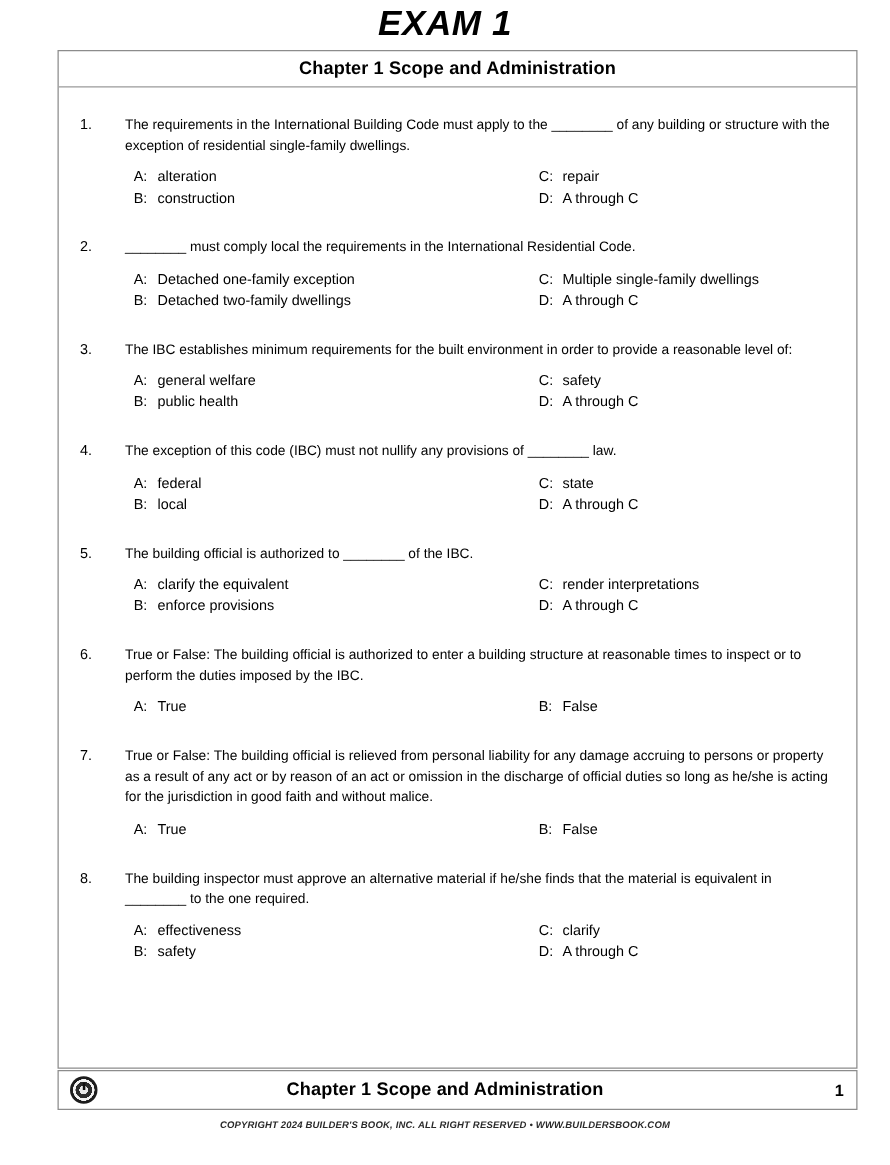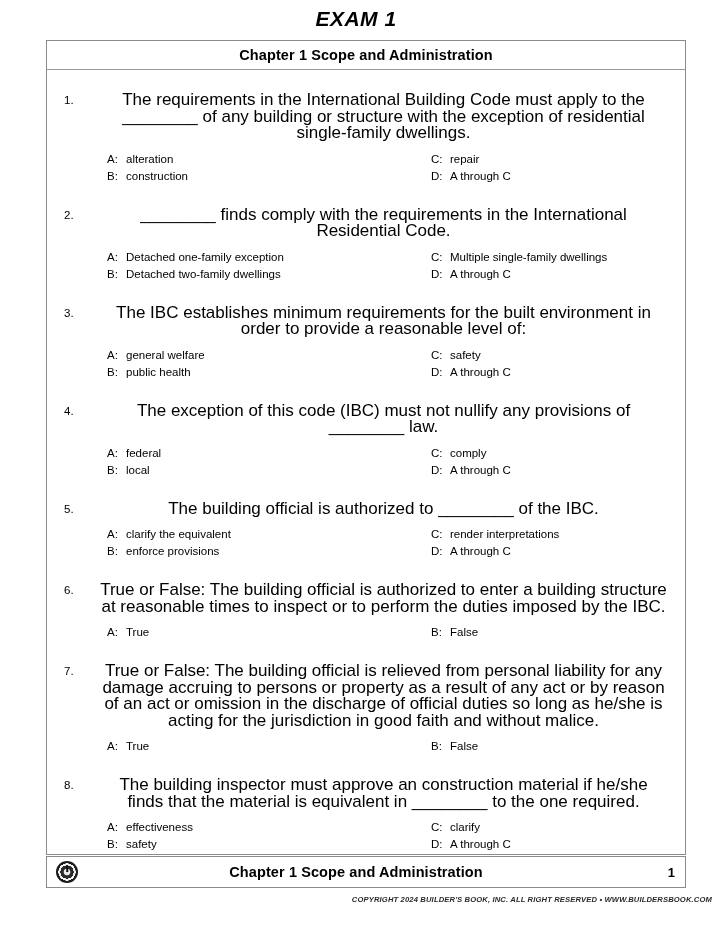--- a/index.html
+++ b/index.html
@@ -19,21 +19,21 @@
   .page {
     width: 712px;
     height: 932px;
     position: relative;
     box-sizing: border-box;
   }
 
   
   .exam-title {
     text-align: center;
-    font-size: 21px;
+    font-size: 28px;
     font-weight: bold;
     font-style: italic;
     letter-spacing: 0.5px;
     line-height: 30px;
     padding-top: 4px;
     margin: 0;
   }
 
   
   .content-box {
@@ -79,23 +79,23 @@
     width: 27px;
     flex: 0 0 27px;
     font-size: 11.5px;
     line-height: 16px;
     text-align: left;
     padding-left: 1px;
     box-sizing: border-box;
   }
   .q-text {
     flex: 1 1 auto;
-    font-size: 17px;
+    font-size: 11px;
     line-height: 16.5px;
-    text-align: center;
+    text-align: left;
     margin-left: 10px;
   }
 
   .options {
     margin-top: 9px;
     padding-left: 44px;
     display: flex;
   }
   .opt-col {
     width: 50%;
@@ -172,21 +172,21 @@
     font-size: 13px;
     font-weight: bold;
     box-sizing: border-box;
   }
 
   .copyright {
     position: absolute;
     left: 0;
     top: 895px;
     width: 712px;
-    text-align: right;
+    text-align: center;
     font-size: 7.6px;
     font-weight: bold;
     font-style: italic;
     letter-spacing: 0.15px;
     color: #2a2a2a;
   }
 </style>
 </head>
 <body>
 
@@ -223,21 +223,21 @@
               <div class="opt">
                 <span class="opt-letter">D:</span>
                 <span class="opt-text">A through C</span>
               </div>
             </div>
           </div>
         </div>
         <div class="question">
           <div class="q-row">
             <div class="q-num">2.</div>
-            <div class="q-text">________ finds comply with the requirements in the International Residential Code.</div>
+            <div class="q-text">________ must comply local the requirements in the International Residential Code.</div>
           </div>
           <div class="options">
             <div class="opt-col left">
               <div class="opt">
                 <span class="opt-letter">A:</span>
                 <span class="opt-text">Detached one-family exception</span>
               </div>
               <div class="opt">
                 <span class="opt-letter">B:</span>
                 <span class="opt-text">Detached two-family dwellings</span>
@@ -295,21 +295,21 @@
                 <span class="opt-text">federal</span>
               </div>
               <div class="opt">
                 <span class="opt-letter">B:</span>
                 <span class="opt-text">local</span>
               </div>
             </div>
             <div class="opt-col right">
               <div class="opt">
                 <span class="opt-letter">C:</span>
-                <span class="opt-text">comply</span>
+                <span class="opt-text">state</span>
               </div>
               <div class="opt">
                 <span class="opt-letter">D:</span>
                 <span class="opt-text">A through C</span>
               </div>
             </div>
           </div>
         </div>
         <div class="question">
           <div class="q-row">
@@ -375,21 +375,21 @@
               <div class="opt">
                 <span class="opt-letter">B:</span>
                 <span class="opt-text">False</span>
               </div>
             </div>
           </div>
         </div>
         <div class="question">
           <div class="q-row">
             <div class="q-num">8.</div>
-            <div class="q-text">The building inspector must approve an construction material if he/she finds that the material is equivalent in ________ to the one required.</div>
+            <div class="q-text">The building inspector must approve an alternative material if he/she finds that the material is equivalent in ________ to the one required.</div>
           </div>
           <div class="options">
             <div class="opt-col left">
               <div class="opt">
                 <span class="opt-letter">A:</span>
                 <span class="opt-text">effectiveness</span>
               </div>
               <div class="opt">
                 <span class="opt-letter">B:</span>
                 <span class="opt-text">safety</span>

